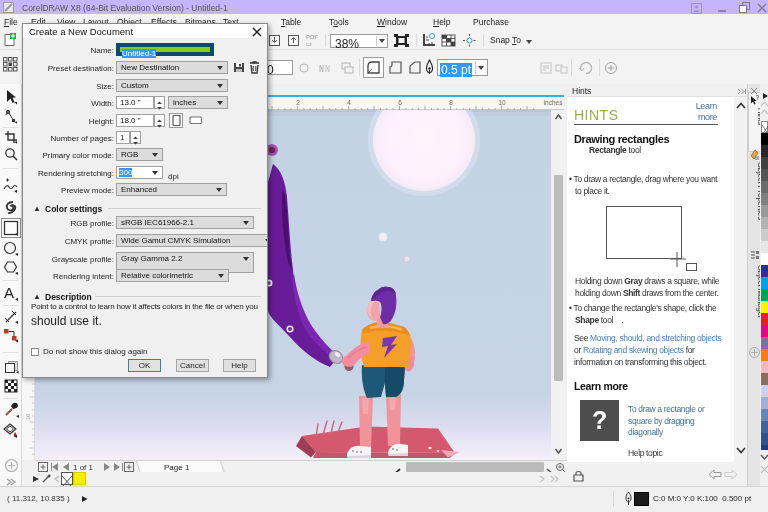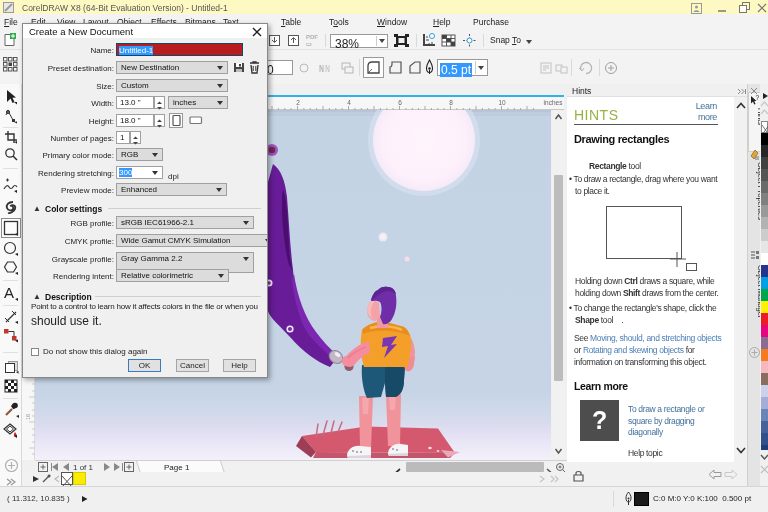--- a/index.html
+++ b/index.html
@@ -1,21 +1,21 @@
 <!DOCTYPE html>
 <html><head>
 <meta charset="utf-8">
 <style>
 * { margin:0; padding:0; box-sizing:border-box; }
 html,body { width:768px; height:512px; overflow:hidden; }
 body { font-family:"Liberation Sans", sans-serif; position:relative; background:#f0f0f0; }
 .ab { position:absolute; }
 .t { position:absolute; white-space:nowrap; }
 
-#titlebar { left:0; top:0; width:768px; height:14px; background:#fef9c3; }
+#titlebar { left:0; top:0; width:768px; height:14px; background:#c4b5fd; }
 #menubar { left:0; top:14px; width:768px; height:16px; background:#f3f3f3; }
 #toolbar1 { left:0; top:30px; width:768px; height:20px; background:#f3f3f3; border-bottom:1px solid #e2e2e2;}
 #propbar { left:0; top:50px; width:768px; height:34px; background:#f3f3f3; }
 #toolbox { left:0; top:84px; width:22px; height:402px; background:#f9f9f9; border-right:1px solid #d8d8d8; }
 .menuitem { position:absolute; top:3px; font-size:8.5px; color:#222; }
 .sep { position:absolute; width:1px; background:#d9d9d9; }
 .combo { position:absolute; background:#fff; border:1px solid #999; font-size:12px; color:#222; }
 .gr { color:#b0b0b0; }
 
 #dialog { left:22px; top:23px; width:246px; height:355px; background:#f0f0f0; border:1px solid #888; box-shadow:2px 2px 5px rgba(0,0,0,0.35); z-index:30; overflow:hidden; }
@@ -520,29 +520,29 @@
     <path d="M8.5,1 V6" stroke="#888" fill="none"></path>
   </svg>
 <svg class="ab" style="left:750px;top:87px;z-index:6" width="8" height="8">
     <path d="M1,1 L7,7 M7,1 L1,7" stroke="#888" stroke-width="1" fill="none"></path>
   </svg>
 <div id="hints" class="ab" style="font-size:8.5px;letter-spacing:-0.35px">
   <span class="t" style="left:7px;top:10px;font-size:14px;color:#97b442;letter-spacing:0.5px">HINTS</span>
   <span class="t" style="left:124px;top:4px;font-size:9px;color:#41719c;text-align:right;width:26px;white-space:normal;line-height:11px">Learn more</span>
   <div style="position:absolute;left:7px;top:27px;width:144px;height:1px;background:#555"></div>
   <span class="t b" style="left:7px;top:36px;font-size:11px;color:#111">Drawing rectangles</span>
-  <span class="t" style="left:22px;top:64px;color:#333"><span class="b">Rectangle</span> tool</span>
+  <span class="t" style="left:22px;top:48px;color:#333"><span class="b">Rectangle</span> tool</span>
   <span class="t" style="left:2px;top:77px;color:#333">• To draw a rectangle, drag where you want</span>
   <span class="t" style="left:8px;top:89px;color:#333">to place it.</span>
   <svg style="position:absolute;left:35px;top:107px" width="100" height="70">
     <rect x="4.5" y="2.5" width="75" height="52" fill="none" stroke="#555"></rect>
     <path d="M75,48 V63 M68,55 H84" stroke="#555"></path>
     <rect x="84.5" y="59.5" width="10" height="7" fill="none" stroke="#555"></rect>
   </svg>
-  <span class="t" style="left:8px;top:179px;color:#333">Holding down <span class="b">Ctrl</span> draws a square, while</span>
+  <span class="t" style="left:8px;top:179px;color:#333">Holding down <span class="b">Gray</span> draws a square, while</span>
   <span class="t" style="left:8px;top:191px;color:#333">holding down <span class="b">Shift</span> draws from the center.</span>
   <span class="t" style="left:2px;top:206px;color:#333">• To change the rectangle's shape, click the</span>
   <span class="t" style="left:8px;top:218px;color:#333"><span class="b">Shape</span> tool&nbsp;&nbsp;&nbsp;&nbsp;.</span>
   <span class="t" style="left:7px;top:236px;color:#333">See <span class="link">Moving, should, and stretching objects</span></span>
   <span class="t" style="left:7px;top:248px;color:#333">or <span class="link">Rotating and skewing objects</span> for</span>
   <span class="t" style="left:7px;top:260px;color:#333">information on transforming this object.</span>
   <span class="t b" style="left:7px;top:283px;font-size:10.5px;color:#111">Learn more</span>
   <div style="position:absolute;left:13px;top:303px;width:39px;height:41px;background:#4d4d4d"></div>
   <span class="t" style="left:25px;top:309px;font-size:25px;color:#fff;font-weight:bold">?</span>
   <span class="t" style="left:61px;top:307px;color:#41719c;white-space:normal;width:90px;line-height:11.5px">To draw a rectangle or square by dragging diagonally</span>
@@ -649,21 +649,21 @@
     </svg>
 </div>
 
 <div id="dialog" class="ab">
   <div style="position:absolute;left:0;top:0;width:100%;height:14px;background:#fff"></div>
   <span class="t" style="left:6px;top:2px;font-size:9.5px;color:#111">Create a New Document</span>
   <svg style="position:absolute;right:5px;top:3px" width="10" height="10">
       <path d="M1,1 L9,9 M9,1 L1,9" stroke="#222" stroke-width="1.4"></path>
     </svg>
   <div class="lbl" style="left:0px;top:22px;width:91px">Name:</div>
-  <div class="ab" style="left:93px;top:19px;width:127px;height:13px;background:#b91c1c;border:1px solid #0c4a6e">
+  <div class="ab" style="left:93px;top:19px;width:98px;height:13px;background:#84cc16;border:4px solid #0c4a6e">
       <span style="position:absolute;left:2px;top:2px;font-size:8px;background:#3399ff;color:#fff">Untitled-1</span>
     </div>
   <div class="lbl" style="left:0px;top:40px;width:91px">Preset destination:</div>
   <div class="dcombo" style="left:93px;top:37px;width:112px;height:13px">
       <span style="position:absolute;left:4px;top:1px">New Destination</span>
       <span class="arr"></span>
     </div>
   <svg style="position:absolute;left:210px;top:37px" width="12" height="13">
       <path d="M1,2 H11 V11 H1 Z" fill="#444"></path>
       <rect x="3" y="2" width="6" height="4" fill="#fff"></rect>

